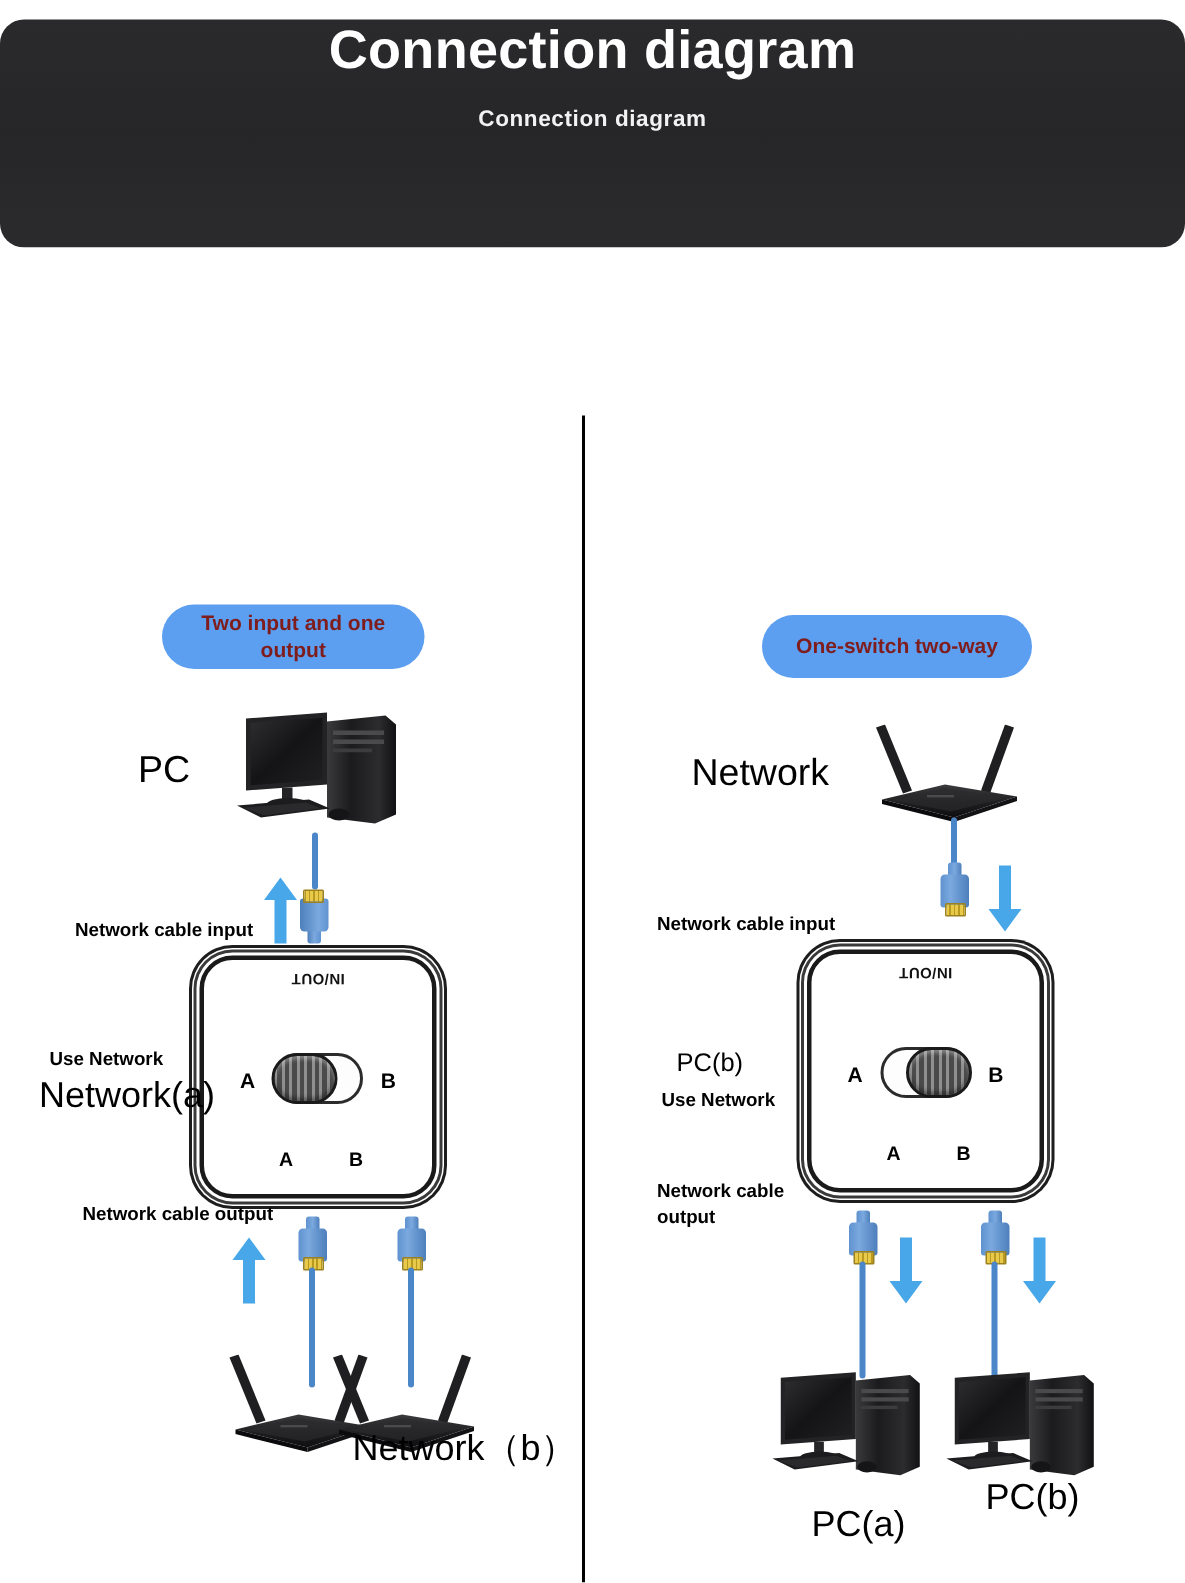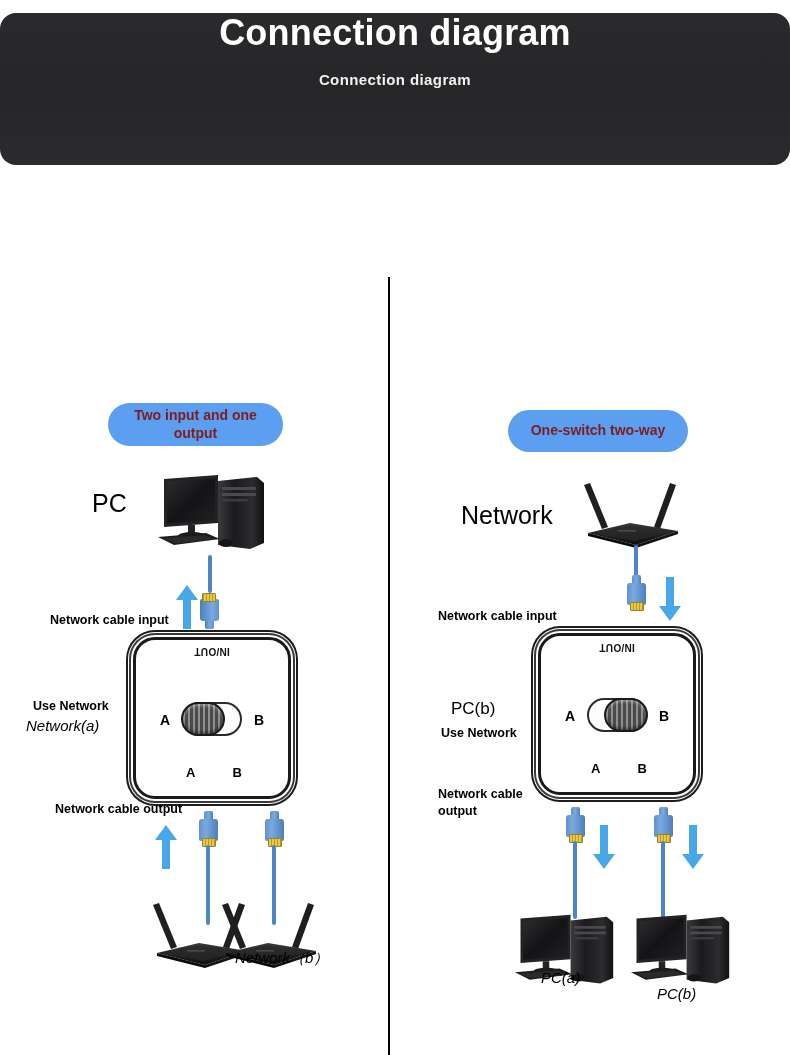--- a/index.html
+++ b/index.html
@@ -74,21 +74,21 @@
     align-items: center;
     justify-content: center;
     padding: 0 14px;
   }
   .badge-left  { left: 108px; top: 238px; width: 175px; height: 43px; }
   .badge-right { left: 119px; top: 245px; width: 180px; height: 42px; }
 
   
   .lbl { position: absolute; color: #000; white-space: pre-line; }
   .lbl-bold   { font-weight: bold; font-size: 12.5px; line-height: 1.3; }
-  .lbl-big    { font-size: 15px; font-weight: normal; font-style: italic; }
+  .lbl-big    { font-size: 24px; font-weight: normal; }
   .lbl-med    { font-size: 17px; font-weight: normal; }
   .lbl-xl     { font-size: 25px; font-weight: normal; }
 
   
   .switchbox {
     position: absolute;
     width: 158px;
     height: 162px;
     border-radius: 22px;
     background: #ffffff;
@@ -232,21 +232,21 @@
 </div>
 
 <div class="body-area">
 
   <div class="divider"></div>
 
   <div class="panel panel-left">
 
     <div class="badge badge-left">Two input and one output</div>
 
-    <div class="lbl lbl-xl" style="left:92px; top:324px;">PC</div>
+    <div class="lbl lbl-xl" style="left:92px; top:334px;">PC</div>
 
     <div class="pc" style="left:152px; top:308px;">
       <svg width="120" height="82" viewBox="0 0 120 82">
         <defs>
           <linearGradient id="twr" x1="0" y1="0" x2="1" y2="0">
             <stop offset="0" stop-color="#3a3a3c"></stop>
               <stop offset="0.35" stop-color="#1b1b1d"></stop>
             <stop offset="0.75" stop-color="#2c2c2e"></stop>
               <stop offset="1" stop-color="#111113"></stop>
           </linearGradient>
@@ -455,18 +455,18 @@
         <ellipse cx="74" cy="70" rx="7" ry="4" fill="#151517"></ellipse>
         <path d="M12 6 L66 2 L66 50 L12 54 Z" fill="#232325"></path>
         <path d="M15 9 L63 5.5 L63 47 L15 50.5 Z" fill="url(#scr)"></path>
         <rect x="36" y="52" width="7" height="10" fill="#242426"></rect>
         <ellipse cx="40" cy="63" rx="14" ry="4" fill="#1d1d1f"></ellipse>
         <path d="M6 64 L54 60 L68 66 L22 72 Z" fill="#1c1c1e"></path>
         <path d="M10 65.5 L52 62 L62 66 L24 70.5 Z" fill="#2a2a2c"></path>
       </svg>
     </div>
 
-    <div class="lbl lbl-big" style="left:152px; top:804px;">PC(a)</div>
+    <div class="lbl lbl-big" style="left:152px; top:838px;">PC(a)</div>
     <div class="lbl lbl-big" style="left:268px; top:820px;">PC(b)</div>
 
   </div>
 
 </div>
 
 </body></html>

